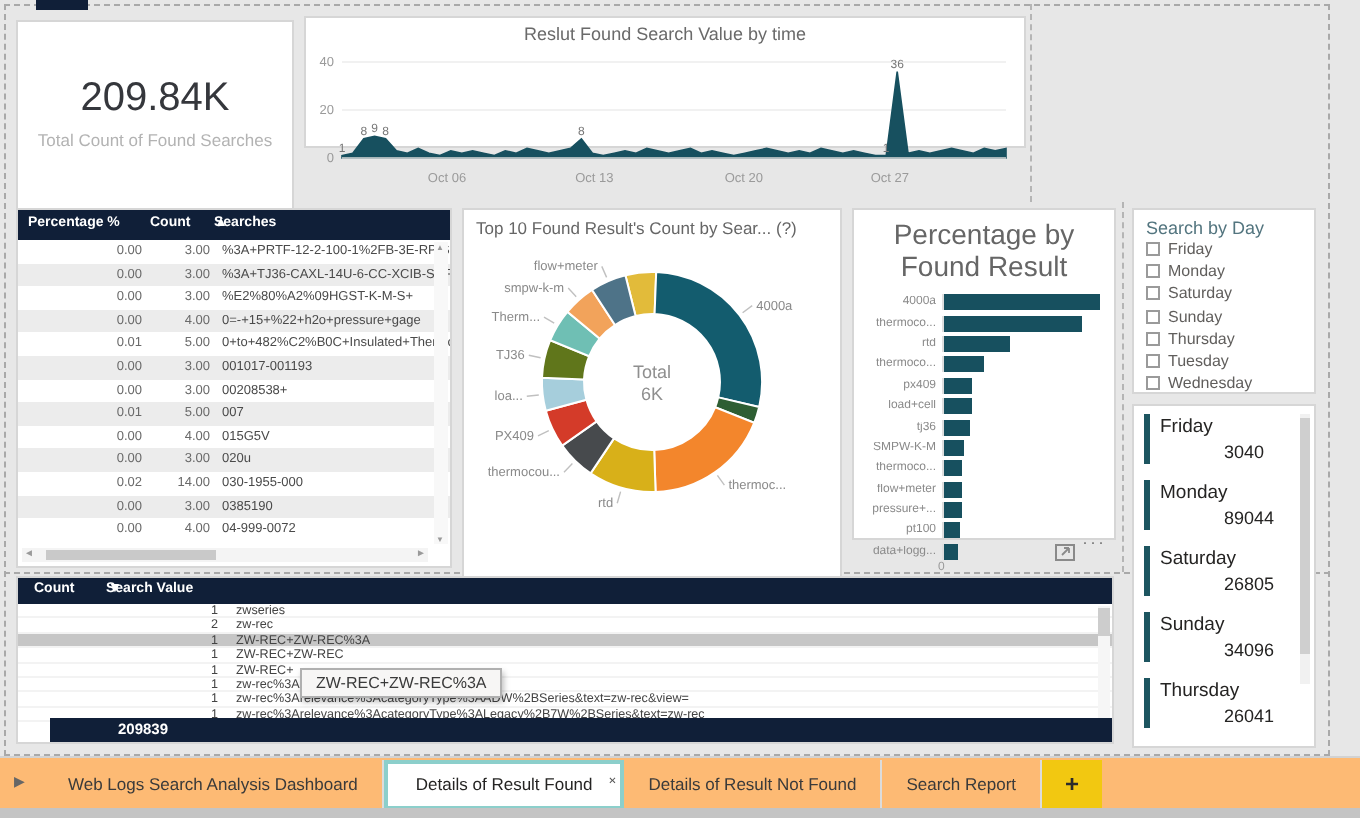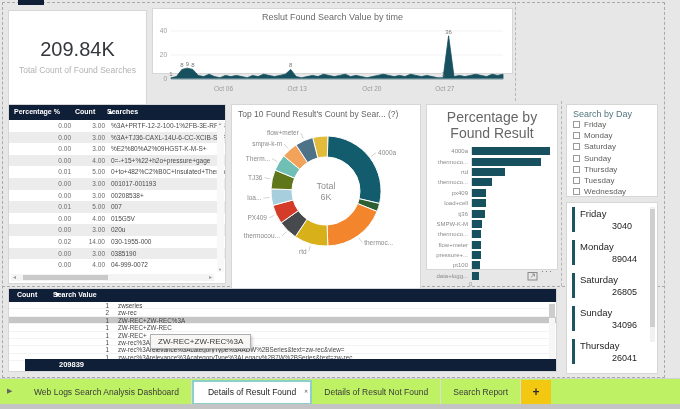--- a/index.html
+++ b/index.html
@@ -80,21 +80,21 @@
   .bt-sort{position:absolute;left:45px;top:8.5px;font-size:4px;color:#fff;}
   .bt-row{display:flex;height:7.4px;line-height:7.4px;border-bottom:1px solid #f3f3f3;font-size:6.3px;color:#444;}
   .bt-row.selected{background:#c6c6c6;}
   .bt-c0{width:100px;text-align:right;}
   .bt-c1{flex:1;padding-left:9px;white-space:nowrap;overflow:hidden;}
   .bt-footer{position:absolute;left:0;right:0;bottom:0;height:12px;background:#101f38;color:#fff;font-size:7.5px;font-weight:bold;line-height:12px;padding-left:34px;margin-left:16px;}
   .bt-vscroll{position:absolute;right:1px;top:14px;width:6px;height:56px;background:#f6f6f6;}
   .bt-vthumb{margin-top:1px;width:6px;height:14px;background:#cdcdcd;}
   .tooltip{position:absolute;left:150px;top:334px;background:#f7f6f5;border:1px solid #b0b0b0;box-shadow:1px 2px 3px rgba(0,0,0,.25);font-size:8px;color:#3a3a3a;padding:2px 7px;z-index:6;}
   
-  .tabs-bar{position:absolute;left:0;top:378px;width:680px;height:31px;background:#bef264;border-top:1px solid #d2d2d2;}
+  .tabs-bar{position:absolute;left:0;top:378px;width:680px;height:31px;background:#fdba74;border-top:1px solid #d2d2d2;}
   .nav-arrow{position:absolute;left:7px;top:8px;font-size:7px;color:#666;}
   .tabs{position:absolute;left:22px;top:1px;height:25px;display:flex;align-items:stretch;}
   .tab{padding:0 12px;font-size:8.5px;color:#3a3a3a;line-height:25px;position:relative;border-right:1px solid #dcdcdc;white-space:nowrap;}
   .tab.active{background:#fff;border:2px solid #8ccfcb;line-height:21px;color:#252423;padding:0 14px;}
   .tab-close{position:absolute;right:2px;top:-1px;font-size:5px;color:#555;}
   .add-tab{width:30px;background:#f2c811;color:#2b2b2b;font-size:12px;font-weight:bold;text-align:center;line-height:25px;}
   .tabs-strip{position:absolute;left:0;top:404px;width:680px;height:5px;background:#c4c4c4;}
 </style>
 </head>
 <body>

